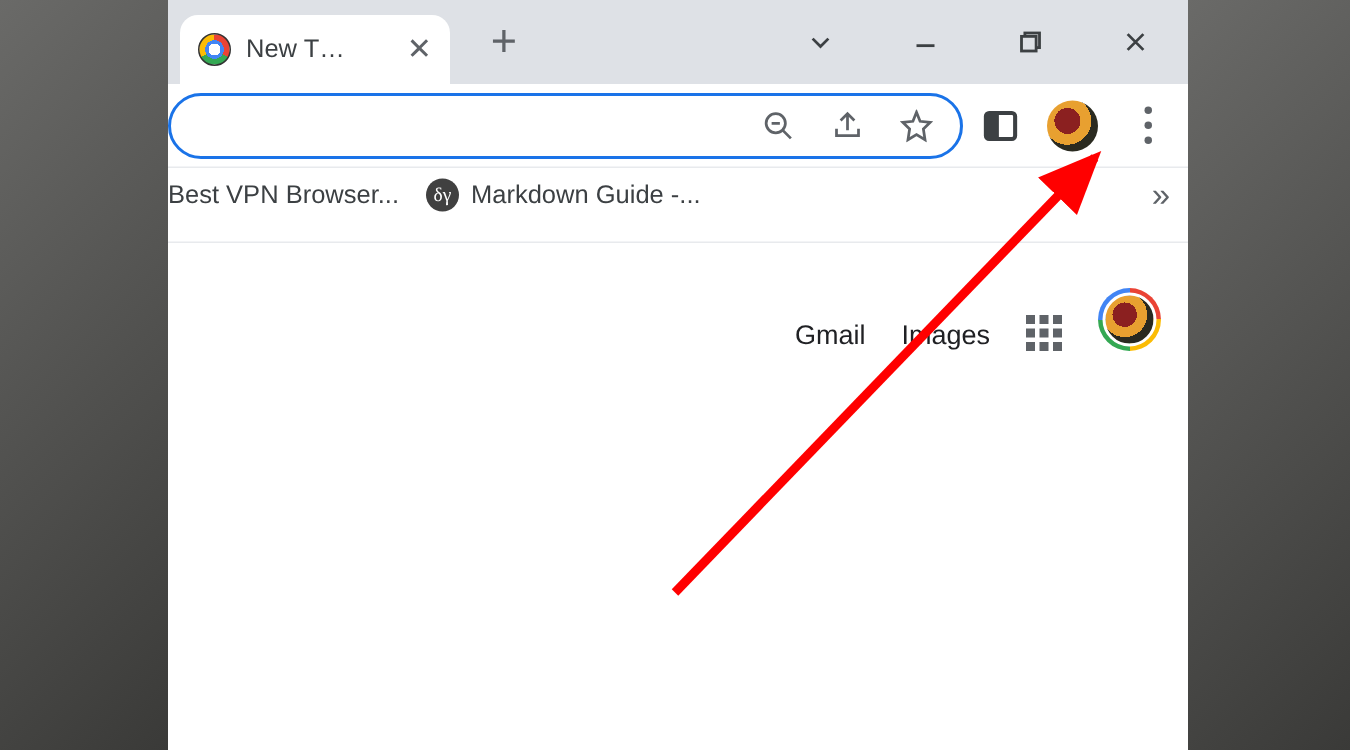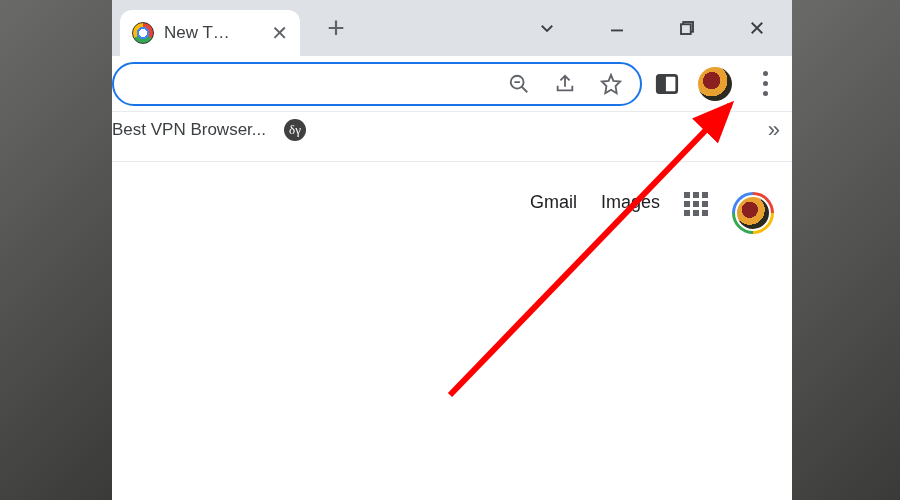--- a/index.html
+++ b/index.html
@@ -165,21 +165,21 @@
     .content {
       flex: 1;
       background: #fff;
       position: relative;
     }
     .content-links {
       position: absolute;
       right: 18px;
       top: 30px;
       display: flex;
-      align-items: flex-start;
+      align-items: flex-end;
       gap: 24px;
       font-size: 18px;
       color: #202124;
     }
     .apps-icon {
       width: 24px; height: 24px;
       display: grid;
       grid-template-columns: repeat(3, 6px);
       grid-template-rows: repeat(3, 6px);
       gap: 3px;
@@ -276,20 +276,21 @@
       </div>
     </div>
   </div>
 
   <div class="bookmarks">
     <div class="bookmark">
       <span>Best VPN Browser...</span>
     </div>
     <div class="bookmark">
       <span class="favicon">δγ</span>
+      <span>Markdown Guide -...</span>
     </div>
     <span class="more">»</span>
   </div>
 
   <div class="content">
     <div class="content-links">
       <a>Gmail</a>
       <a>Images</a>
       <div class="apps-icon">
         <span></span>

